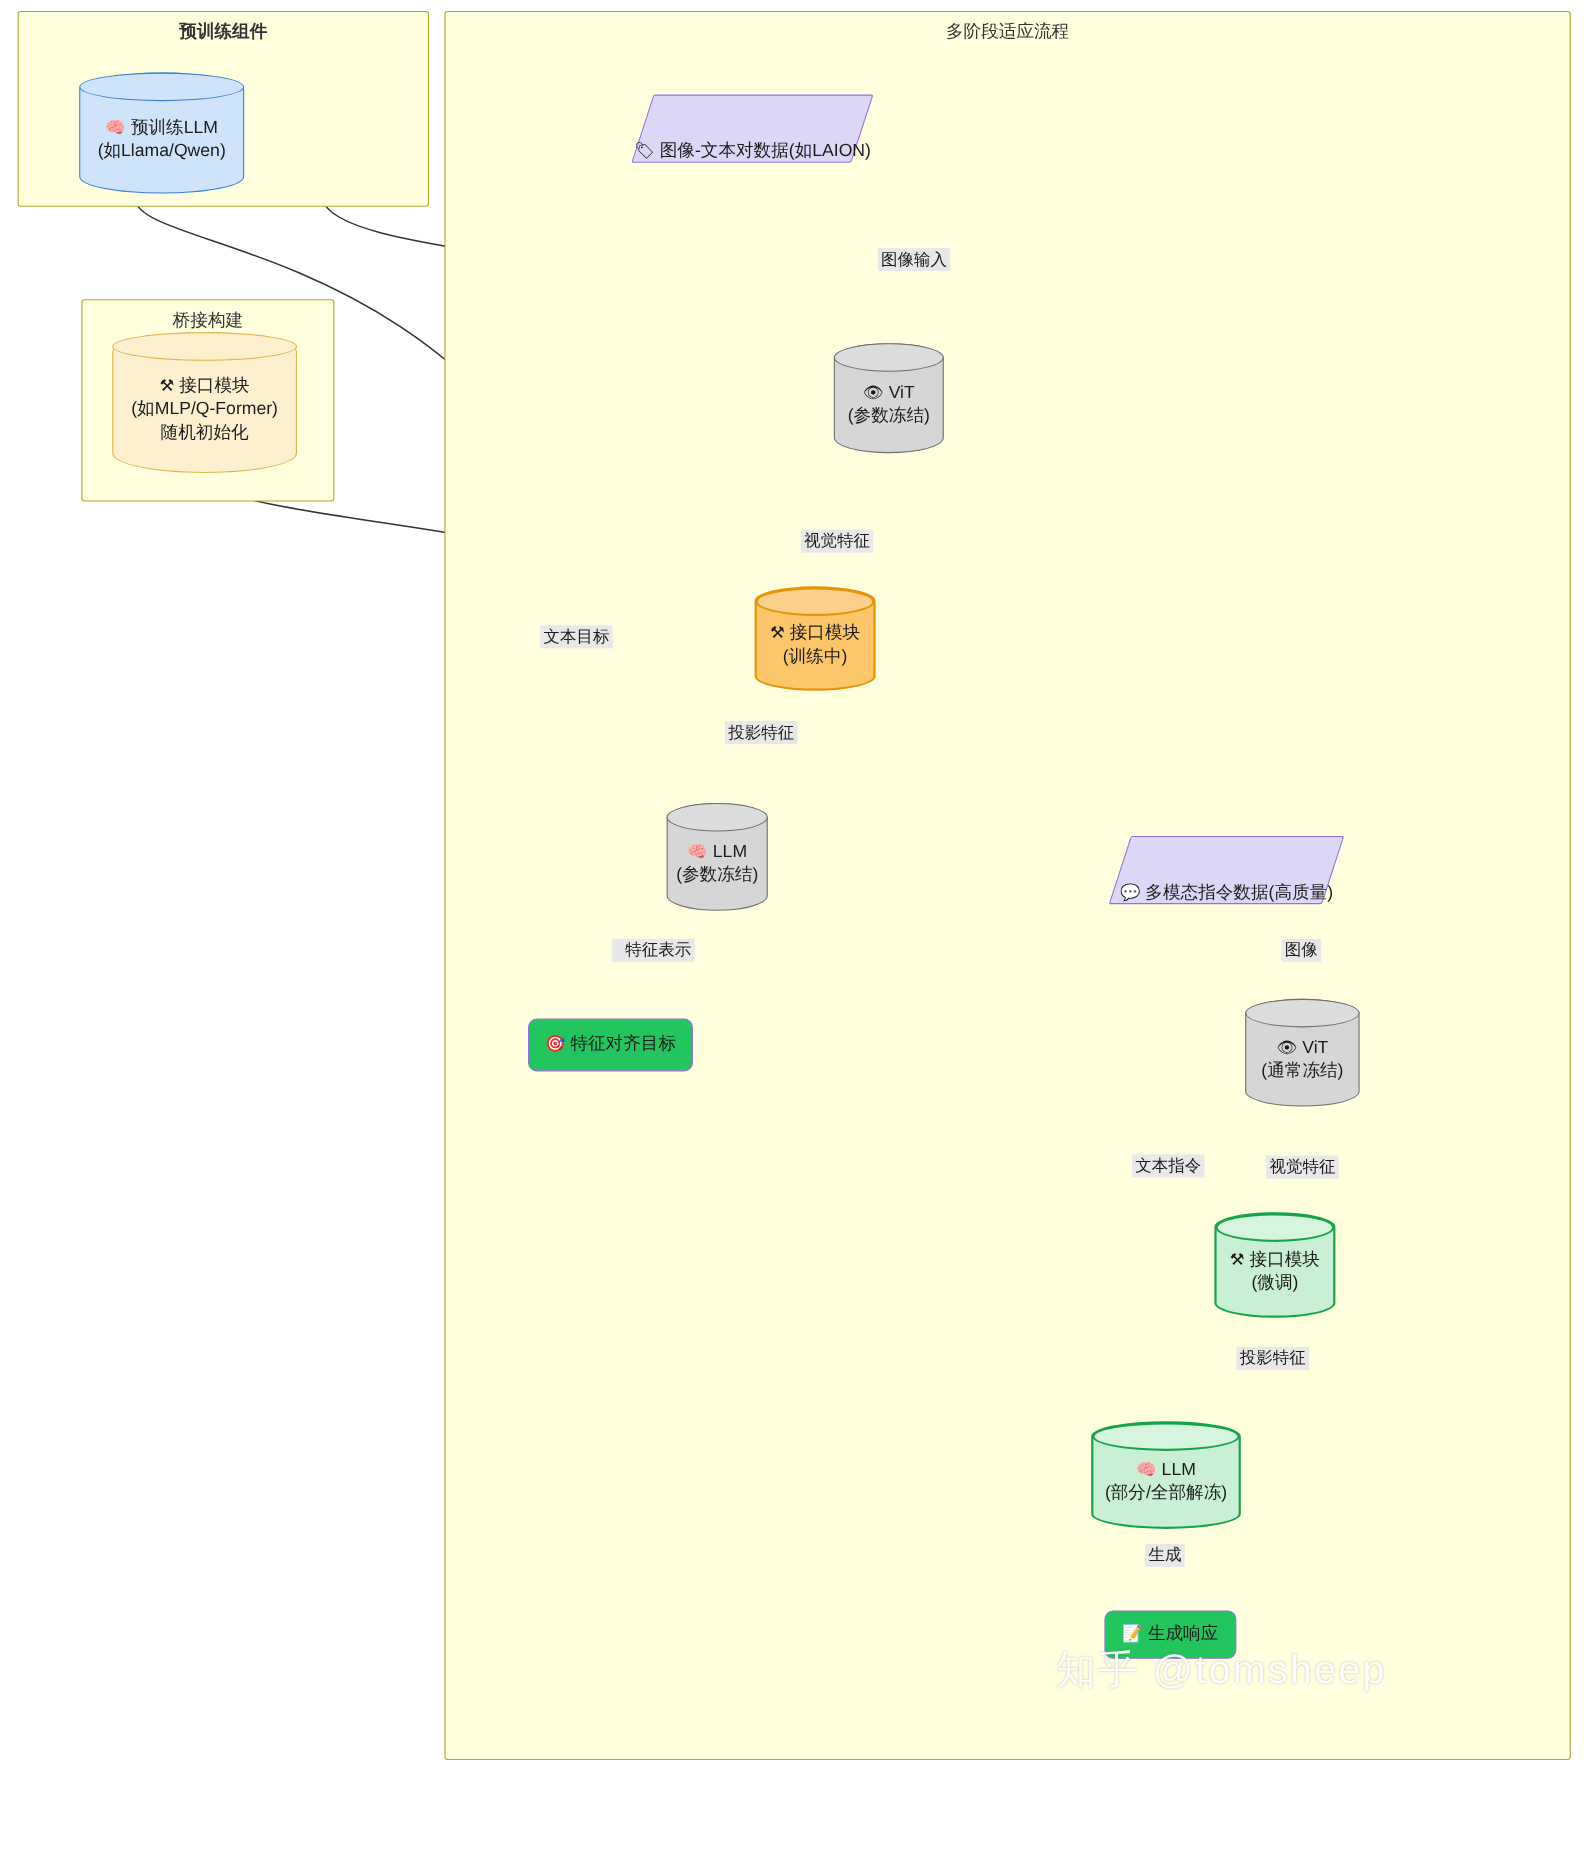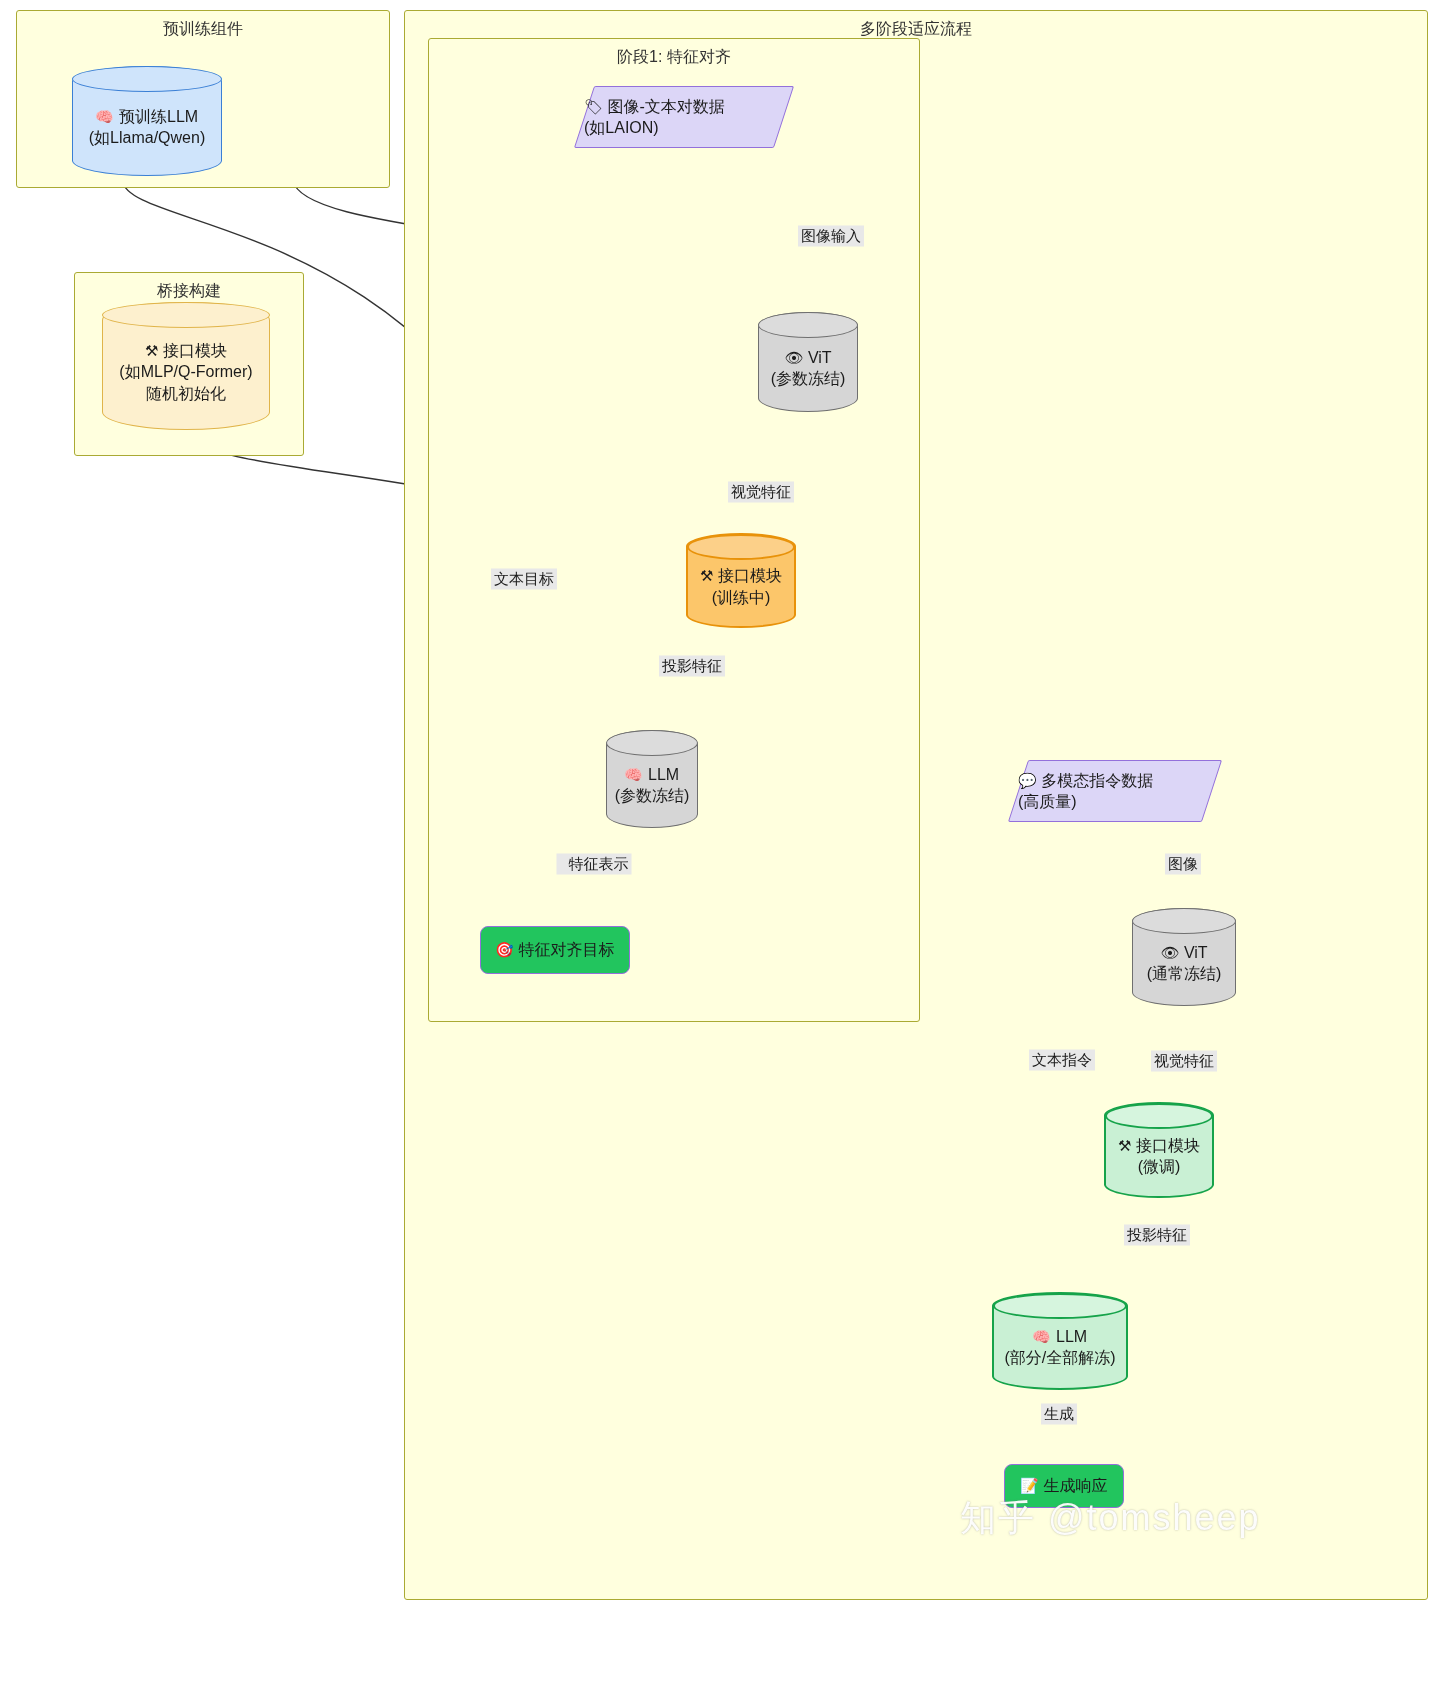--- a/index.html
+++ b/index.html
@@ -19,21 +19,21 @@
   .cyl{border-radius:50% / 14%;}
   .cyl .cap{position:absolute;left:-1px;right:-1px;top:-1px;height:26px;border-radius:50%;
             box-sizing:border-box;}
   .cyl .inner{position:relative;z-index:2;padding-top:12px;}
 
   
   .para{position:absolute;}
   .para .skew{position:absolute;inset:0;transform:skewX(-18deg);
               background:#dcd6f7;border:1px solid #9370db;border-radius:2px;}
   .para .txt{position:relative;z-index:2;width:100%;height:100%;
-             display:flex;flex-direction:column;align-items:flex-start;justify-content:center;}
+             display:flex;flex-direction:row;align-items:flex-end;justify-content:center;}
 
   
   .rrect{border-radius:8px;background:#22c55e;border:1px solid #9370db;}
 
   .c-blue{background:#cfe4fb;border:1px solid #3a7fd5;margin-left:25px;}
   .c-blue .cap{background:#cfe4fb;border:1px solid #3a7fd5;}
   .c-pink{background:#fbd5e2;border:1px solid #d45d86;}
   .c-pink .cap{background:#fbd5e2;border:1px solid #d45d86;}
   .c-amberlite{background:#fdf0ce;border:1px solid #e0b44a;}
   .c-amberlite .cap{background:#fdf0ce;border:1px solid #e0b44a;}
@@ -94,35 +94,32 @@
       <path d="M1184,998 C1184,1060 1162,1090 1158,1102"></path>
 
       <path d="M1060,1058 C1105,1078 1128,1092 1140,1100"></path>
 
       <path d="M1160,1198 C1155,1250 1130,1285 1122,1292"></path>
 
       <path d="M1060,1390 C1060,1420 1060,1440 1060,1462"></path>
     </g>
   </svg>
 
-  <div class="cluster" style="left:16px;top:10px;width:372px;height:176px;">
+  <div class="cluster" style="left:16px;top:10px;width:372px;height:176px;font-weight:bold;">
     <div class="cluster-title">预训练组件</div>
   </div>
 
   <div class="cluster" style="left:74px;top:272px;width:228px;height:182px;">
     <div class="cluster-title">桥接构建</div>
   </div>
 
   <div class="cluster" style="left:404px;top:10px;width:1022px;height:1588px;">
     <div class="cluster-title" style="top:8px;left:0;width:1022px;">多阶段适应流程</div>
   </div>
 
-  <div class="cluster" style="left:428px;top:38px;width:490px;height:982px;">
-    <div class="cluster-title">阶段1: 特征对齐</div>
-  </div>
 
 
   <div class="node cyl c-blue" style="left:47px;top:66px;width:150px;height:110px;">
     <div class="cap"></div>
     <div class="inner">
       <div class="ln"><span class="emoji">🧠</span>
         <span>预训练LLM</span></div>
       <div class="ln">(如Llama/Qwen)</div>
     </div>
   </div>

